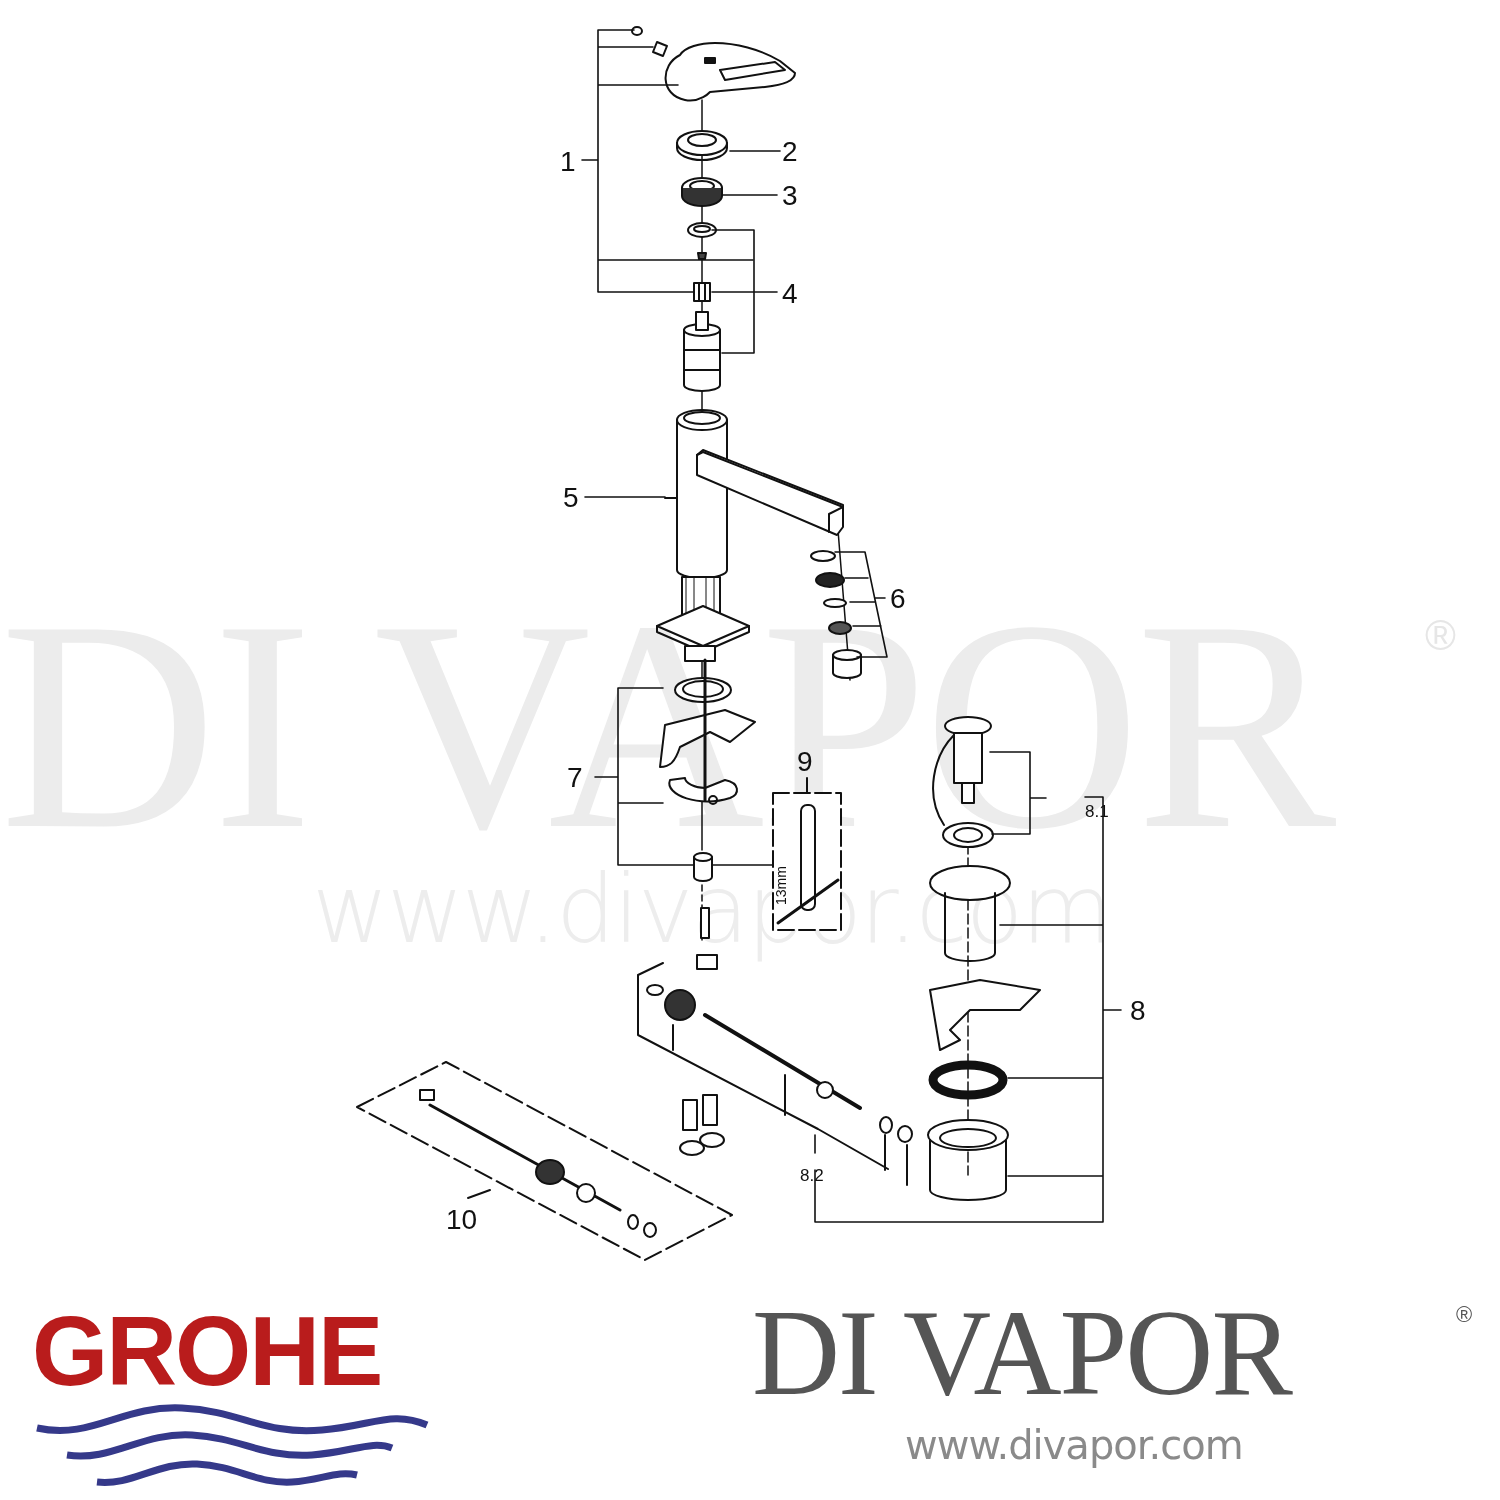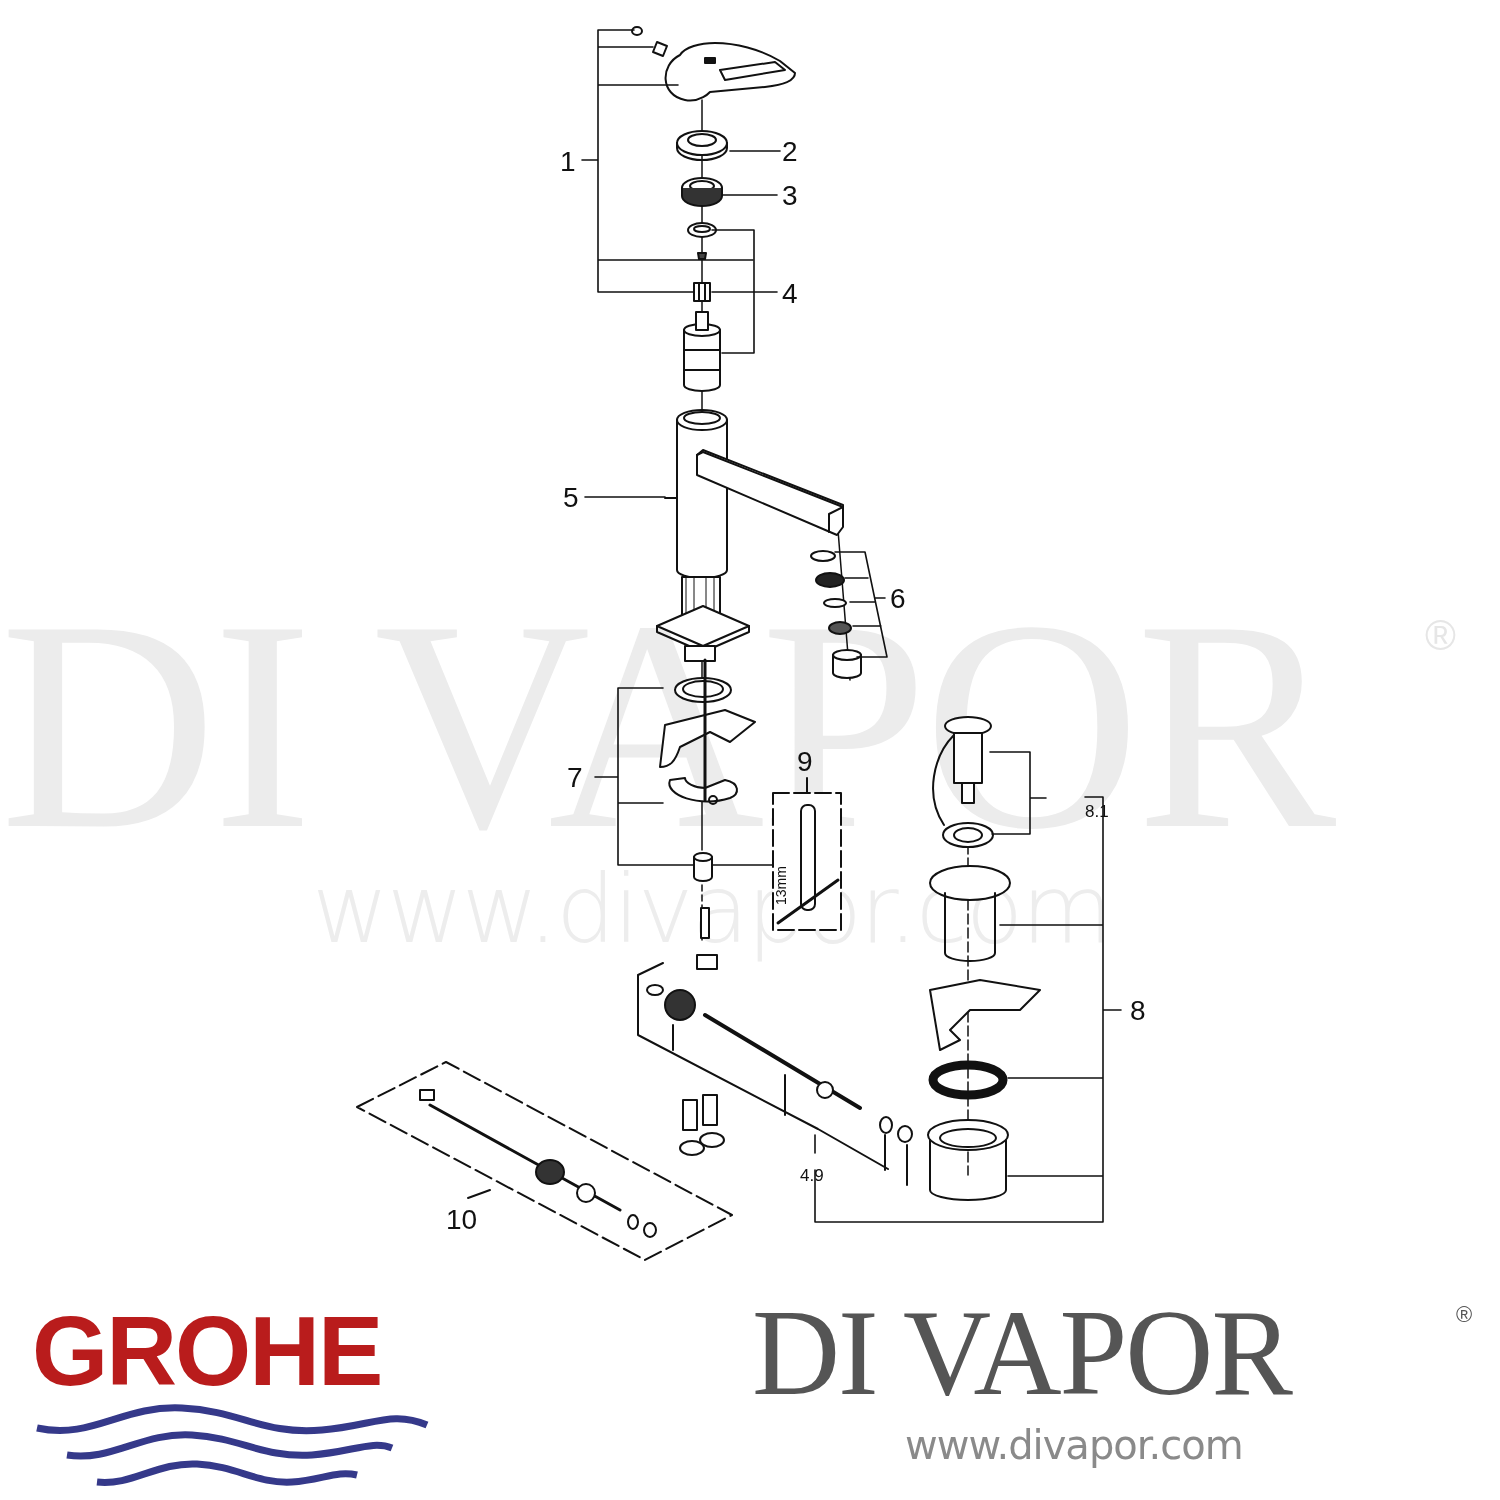--- a/index.html
+++ b/index.html
@@ -184,21 +184,21 @@
 
 <div class="lbl" style="left:560px;top:148px;">1</div>
 <div class="lbl" style="left:782px;top:138px;">2</div>
 <div class="lbl" style="left:782px;top:182px;">3</div>
 <div class="lbl" style="left:782px;top:280px;">4</div>
 <div class="lbl" style="left:563px;top:484px;">5</div>
 <div class="lbl" style="left:890px;top:585px;">6</div>
 <div class="lbl" style="left:567px;top:764px;">7</div>
 <div class="lbl" style="left:1130px;top:997px;">8</div>
 <div class="lbl small" style="left:1049px;top:803px;margin-left:36px;">8.1</div>
-<div class="lbl small" style="left:800px;top:1167px;">4.9</div>
+<div class="lbl small" style="left:800px;top:1167px;">8.2</div>
 <div class="lbl" style="left:797px;top:748px;">9</div>
 <div class="lbl" style="left:446px;top:1206px;">10</div>
 <div class="mm" style="top:905px;">13mm</div>
 
 <div class="grohe">
   <div class="grohe-text">GROHE</div>
   <svg width="400" height="90" viewBox="0 0 400 90">
     <path d="M5 28 C60 40 90 5 150 8 C210 11 230 35 290 30 C340 26 360 10 395 25" stroke="#35398a" stroke-width="7" fill="none"></path>
     <path d="M35 55 C80 62 110 32 160 35 C210 38 230 58 280 55 C320 52 340 40 360 48" stroke="#35398a" stroke-width="7" fill="none"></path>
     <path d="M65 82 C100 86 125 62 165 64 C205 66 225 84 260 82 C290 80 305 70 325 75" stroke="#35398a" stroke-width="7" fill="none"></path>

